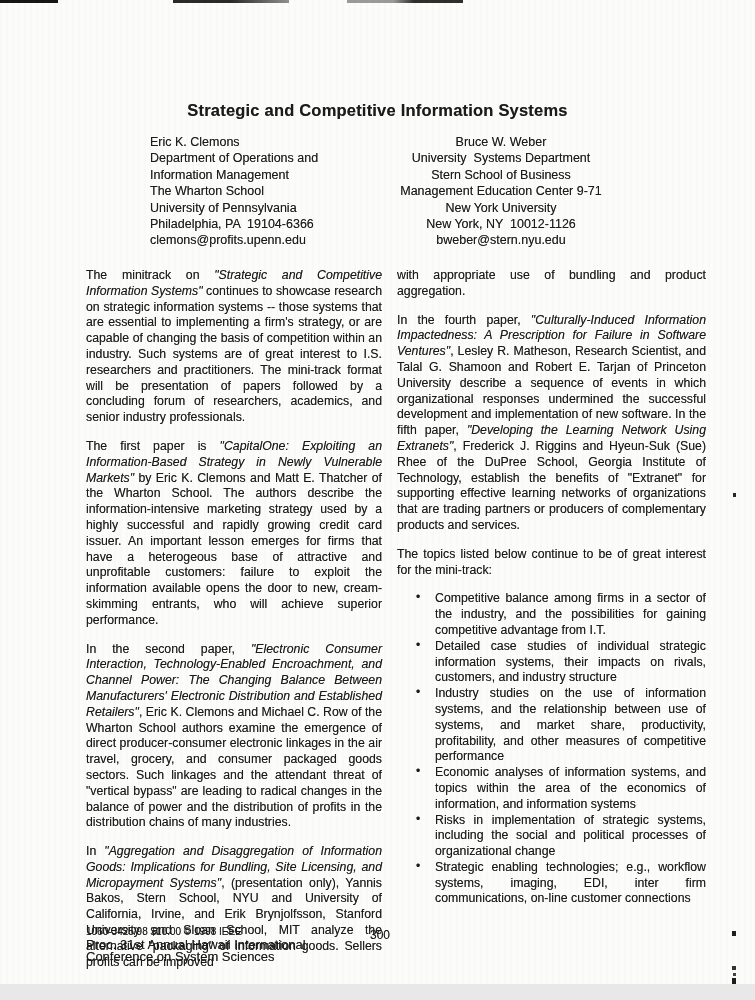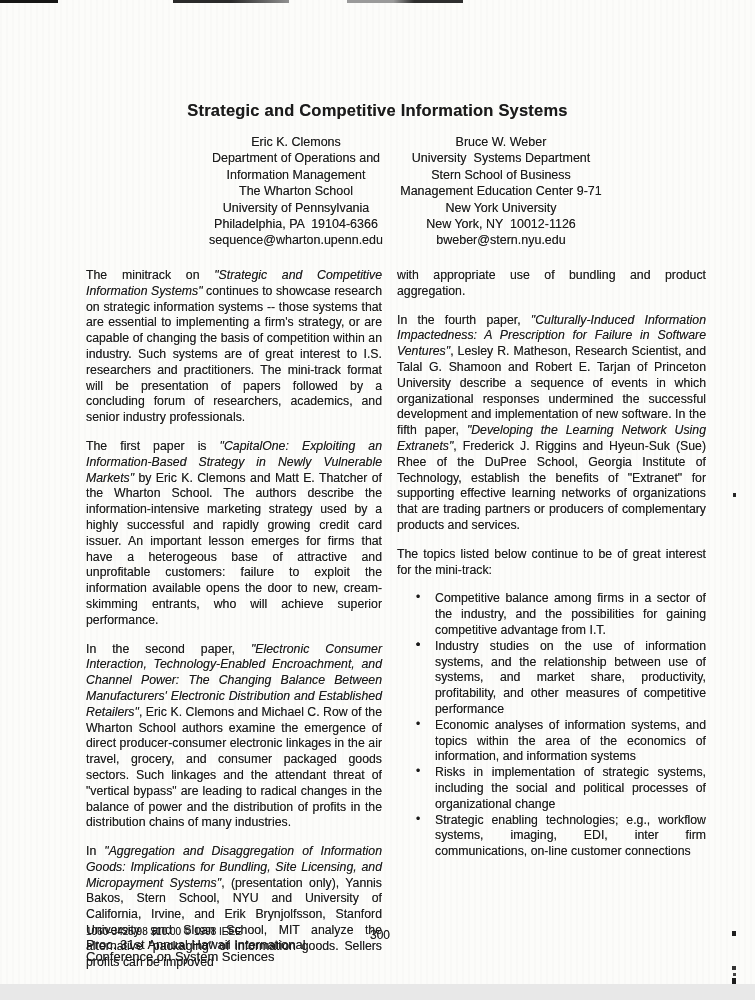--- a/index.html
+++ b/index.html
@@ -22,21 +22,21 @@
   .a-d1 { left:732px; top:931px; width:4px; height:5px; background:#1f1f1f; }
   .a-d2 { left:732px; top:966px; width:4px; height:4px; background:#333; }
   .a-d3 { left:733px; top:973px; width:3px; height:3px; background:#444; }
   .a-d4 { left:732px; top:978px; width:4px; height:6px; background:#1c1c1c; }
   .a-d5 { left:733px; top:986px; width:3px; height:3px; background:#8d8d8d; }
 
   .title {
     position:absolute; left:0; top:101px; width:100%;
     text-align:center; font-size:16.5px; font-weight:bold; letter-spacing:0.2px;
   }
-  .authors-left  { position:absolute; left:150px; top:134px; width:292px; text-align:center; }
+  .authors-left  { position:absolute; left:150px; top:134px; width:292px; }
   .authors-right { position:absolute; left:388px; top:134px; width:226px; text-align:center; }
   .author-line { font-size:12.5px; line-height:16.4px; white-space:pre-wrap; }
 
   .col { position:absolute; top:268px; font-size:12.3px; line-height:15.8px; text-align:justify; }
   .col-left  { left:86px;  width:296px; }
   .col-right { left:397px; width:309px; }
   .col p { margin:0 0 13px 0; }
   .col i { font-style:italic; }
 
   ul.bullets { list-style:none; margin:13px 0 0 0; padding:0; }
@@ -65,21 +65,21 @@
 
   <div class="title">Strategic and Competitive Information Systems</div>
 
   <div class="authors-left">
       <div class="author-line">Eric K. Clemons</div>
       <div class="author-line">Department of Operations and</div>
       <div class="author-line">Information Management</div>
       <div class="author-line">The Wharton School</div>
       <div class="author-line">University of Pennsylvania</div>
       <div class="author-line">Philadelphia, PA  19104-6366</div>
-      <div class="author-line">sequence@wharton.upenn.edu</div>
+      <div class="author-line">clemons@profits.upenn.edu</div>
     </div>
   <div class="authors-right">
       <div class="author-line">Bruce W. Weber</div>
       <div class="author-line">University  Systems Department</div>
       <div class="author-line">Stern School of Business</div>
       <div class="author-line">Management Education Center 9-71</div>
       <div class="author-line">New York University</div>
       <div class="author-line">New York, NY  10012-1126</div>
       <div class="author-line">bweber@stern.nyu.edu</div>
     </div>
@@ -89,21 +89,21 @@
       <p><span>The first paper is </span><i>"CapitalOne: Exploiting an Information-Based Strategy in Newly Vulnerable Markets"</i><span> by Eric K. Clemons and Matt E. Thatcher of the Wharton School. The authors describe the information-intensive marketing strategy used by a highly successful and rapidly growing credit card issuer. An important lesson emerges for firms that have a heterogeous base of attractive and unprofitable customers: failure to exploit the information available opens the door to new, cream-skimming entrants, who will achieve superior performance.</span></p>
       <p><span>In the second paper, </span><i>"Electronic Consumer Interaction, Technology-Enabled Encroachment, and Channel Power: The Changing Balance Between Manufacturers' Electronic Distribution and Established Retailers"</i><span>, Eric K. Clemons and Michael C. Row of the Wharton School authors examine the emergence of direct producer-consumer electronic linkages in the air travel, grocery, and consumer packaged goods sectors. Such linkages and the attendant threat of "vertical bypass" are leading to radical changes in the balance of power and the distribution of profits in the distribution chains of many industries.</span></p>
       <p><span>In </span><i>"Aggregation and Disaggregation of Information Goods: Implications for Bundling, Site Licensing, and Micropayment Systems"</i><span>, (presentation only), Yannis Bakos, Stern School, NYU and University of California, Irvine, and Erik Brynjolfsson, Stanford University and Sloan School, MIT analyze the alternative "packaging" of information goods. Sellers profits can be improved</span></p>
     </div>
   <div class="col col-right">
       <p><span>with appropriate use of bundling and product aggregation.</span></p>
       <p><span>In the fourth paper, </span><i>"Culturally-Induced Information Impactedness: A Prescription for Failure in Software Ventures"</i><span>, Lesley R. Matheson, Research Scientist, and Talal G. Shamoon and Robert E. Tarjan of Princeton University describe a sequence of events in which organizational responses undermined the successful development and implementation of new software. In the fifth paper, </span><i>"Developing the Learning Network Using Extranets"</i><span>, Frederick J. Riggins and Hyeun-Suk (Sue) Rhee of the DuPree School, Georgia Institute of Technology, establish the benefits of "Extranet" for supporting effective learning networks of organizations that are trading partners or producers of complementary products and services.</span></p>
       <p><span>The topics listed below continue to be of great interest for the mini-track:</span></p>
       <ul class="bullets">
         <li><span class="bullet-glyph">•</span><span>Competitive balance among firms in a sector of the industry, and the possibilities for gaining competitive advantage from I.T.</span></li>
-        <li><span class="bullet-glyph">•</span></li>
+        <li><span class="bullet-glyph">•</span><span>Detailed case studies of individual strategic information systems, their impacts on rivals, customers, and industry structure</span></li>
         <li><span class="bullet-glyph">•</span><span>Industry studies on the use of information systems, and the relationship between use of systems, and market share, productivity, profitability, and other measures of competitive performance</span></li>
         <li><span class="bullet-glyph">•</span><span>Economic analyses of information systems, and topics within the area of the economics of information, and information systems</span></li>
         <li><span class="bullet-glyph">•</span><span>Risks in implementation of strategic systems, including the social and political processes of organizational change</span></li>
         <li><span class="bullet-glyph">•</span><span>Strategic enabling technologies; e.g., workflow systems, imaging, EDI, inter firm communications, on-line customer connections</span></li>
       </ul>
     </div>
 
   <div class="footer">
     <div class="footer-line1">1060-3425/98 $10.00 © 1998 IEEE</div>
     <div class="footer-line2">Proc. 31st Annual Hawaii International</div>

